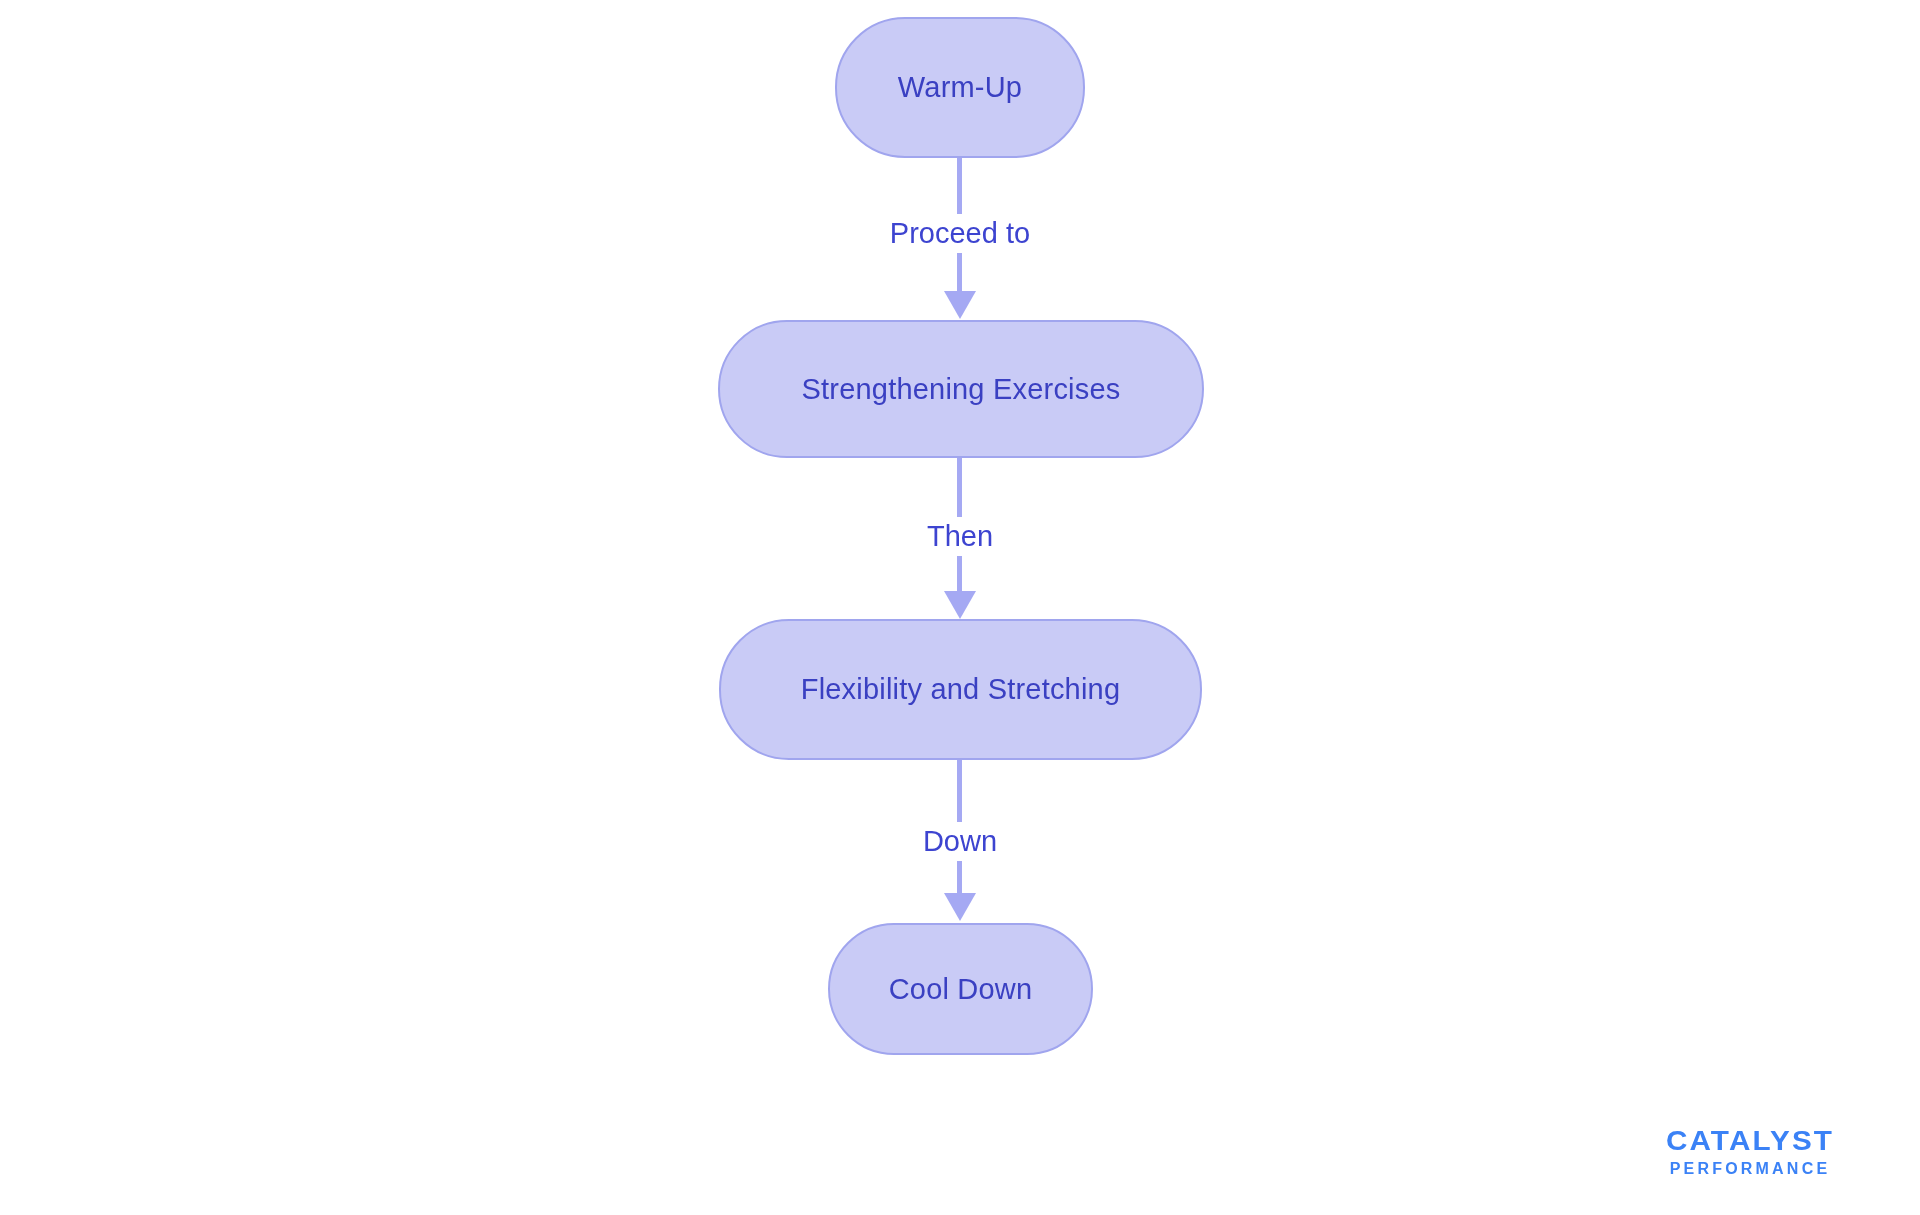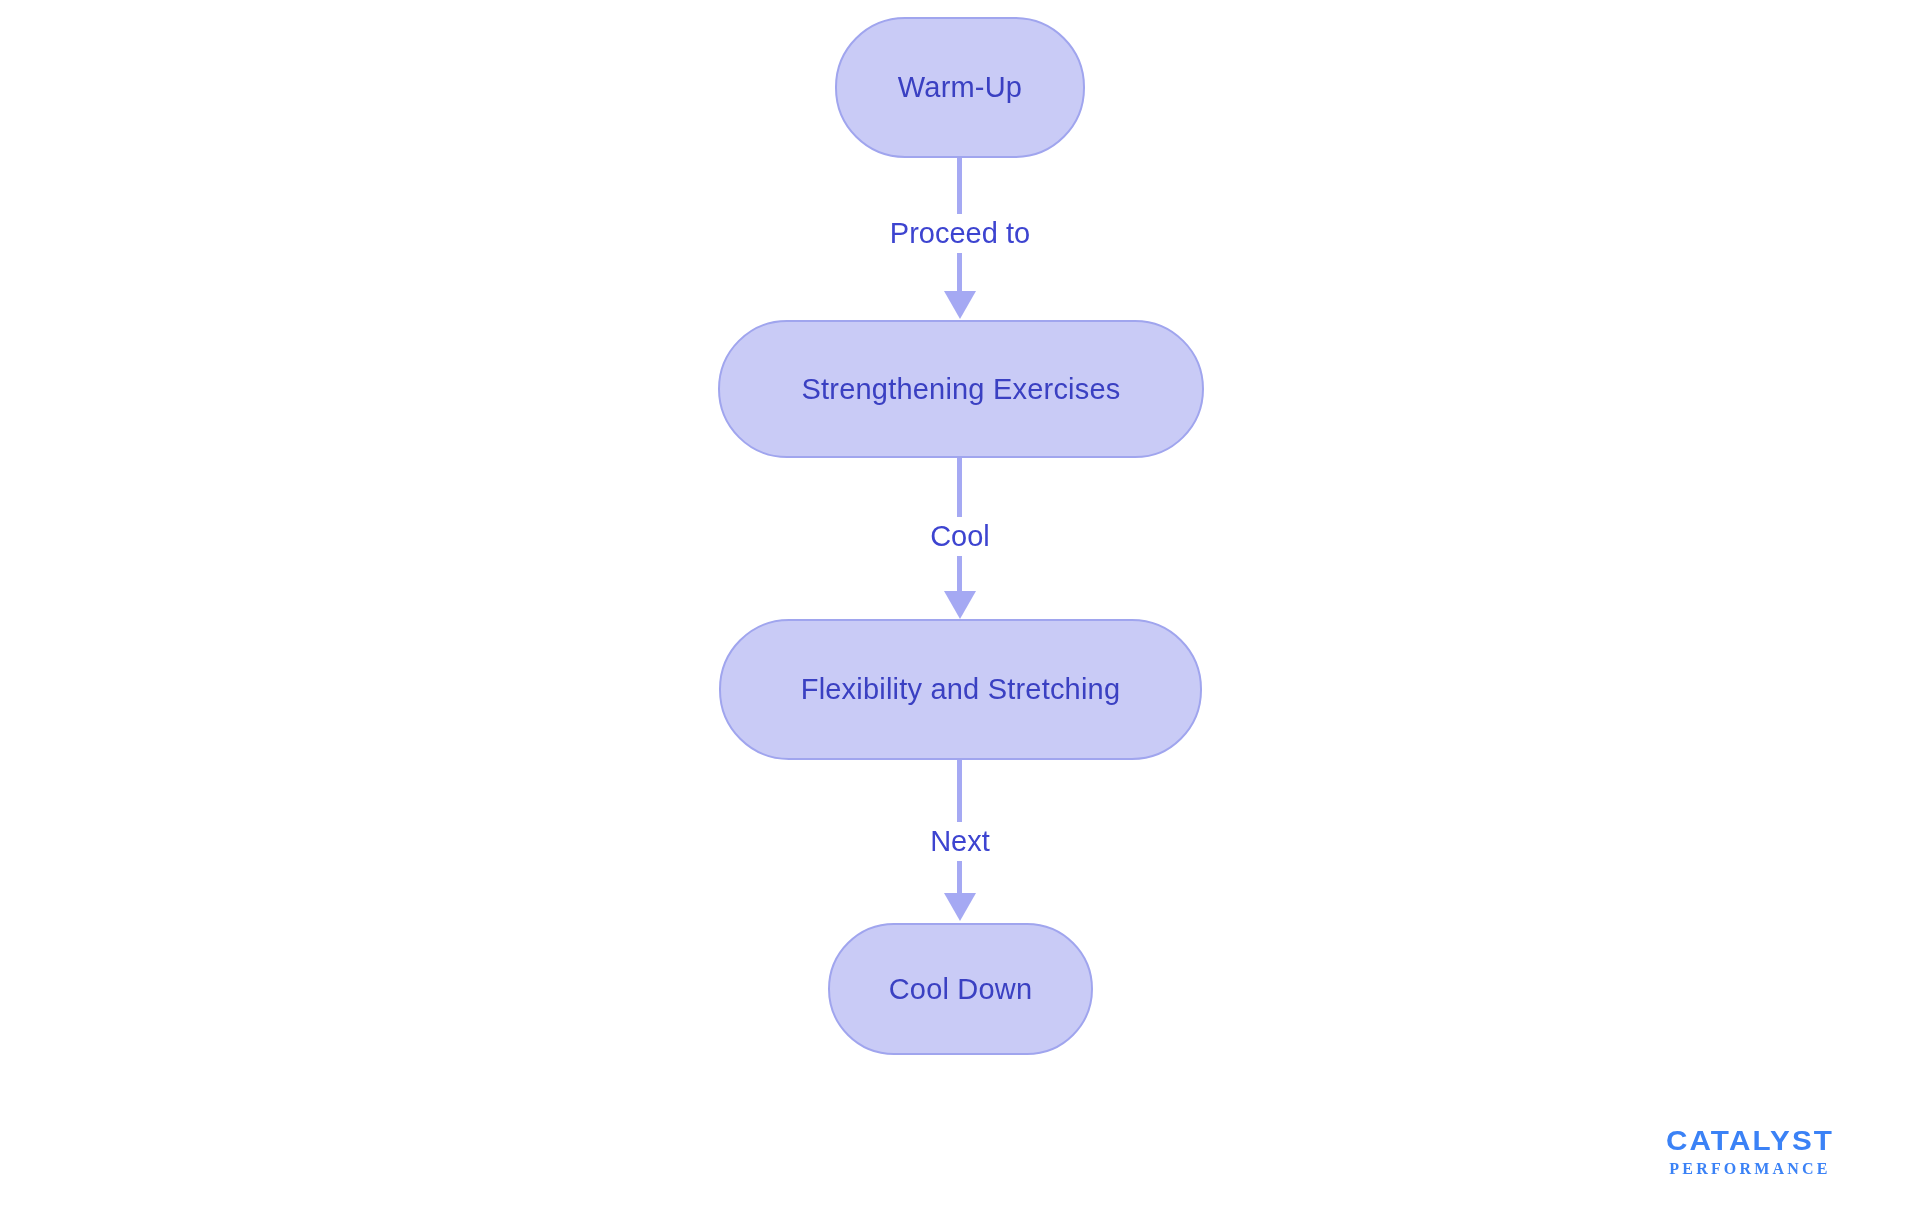--- a/index.html
+++ b/index.html
@@ -88,21 +88,20 @@
     line-height: 1.1;
     transform: scaleX(1.06);
     transform-origin: center;
   }
   .logo-line2 {
     font-size: 16px;
     font-weight: 700;
     letter-spacing: 3.2px;
     line-height: 1.2;
     margin-top: 2px;
-    font-family: Liberation Serif, serif;
   }
 </style>
 </head>
 <body>
 
 <div class="canvas">
 
   <div class="node node-1">
     <span>Warm-Up</span>
   </div>
@@ -118,24 +117,24 @@
   <div class="node node-4">
     <span>Cool Down</span>
   </div>
 
   <div class="edge-line line-1"></div>
   <div class="arrowhead arrow-1"></div>
   <div class="edge-label label-1">Proceed to</div>
 
   <div class="edge-line line-2"></div>
   <div class="arrowhead arrow-2"></div>
-  <div class="edge-label label-2">Cool</div>
+  <div class="edge-label label-2">Then</div>
 
   <div class="edge-line line-3"></div>
   <div class="arrowhead arrow-3"></div>
-  <div class="edge-label label-3">Next</div>
+  <div class="edge-label label-3">Down</div>
 
   <div class="logo">
     <div class="logo-line1">CATALYST</div>
     <div class="logo-line2">PERFORMANCE</div>
   </div>
 
 </div>
 
 </body></html>

